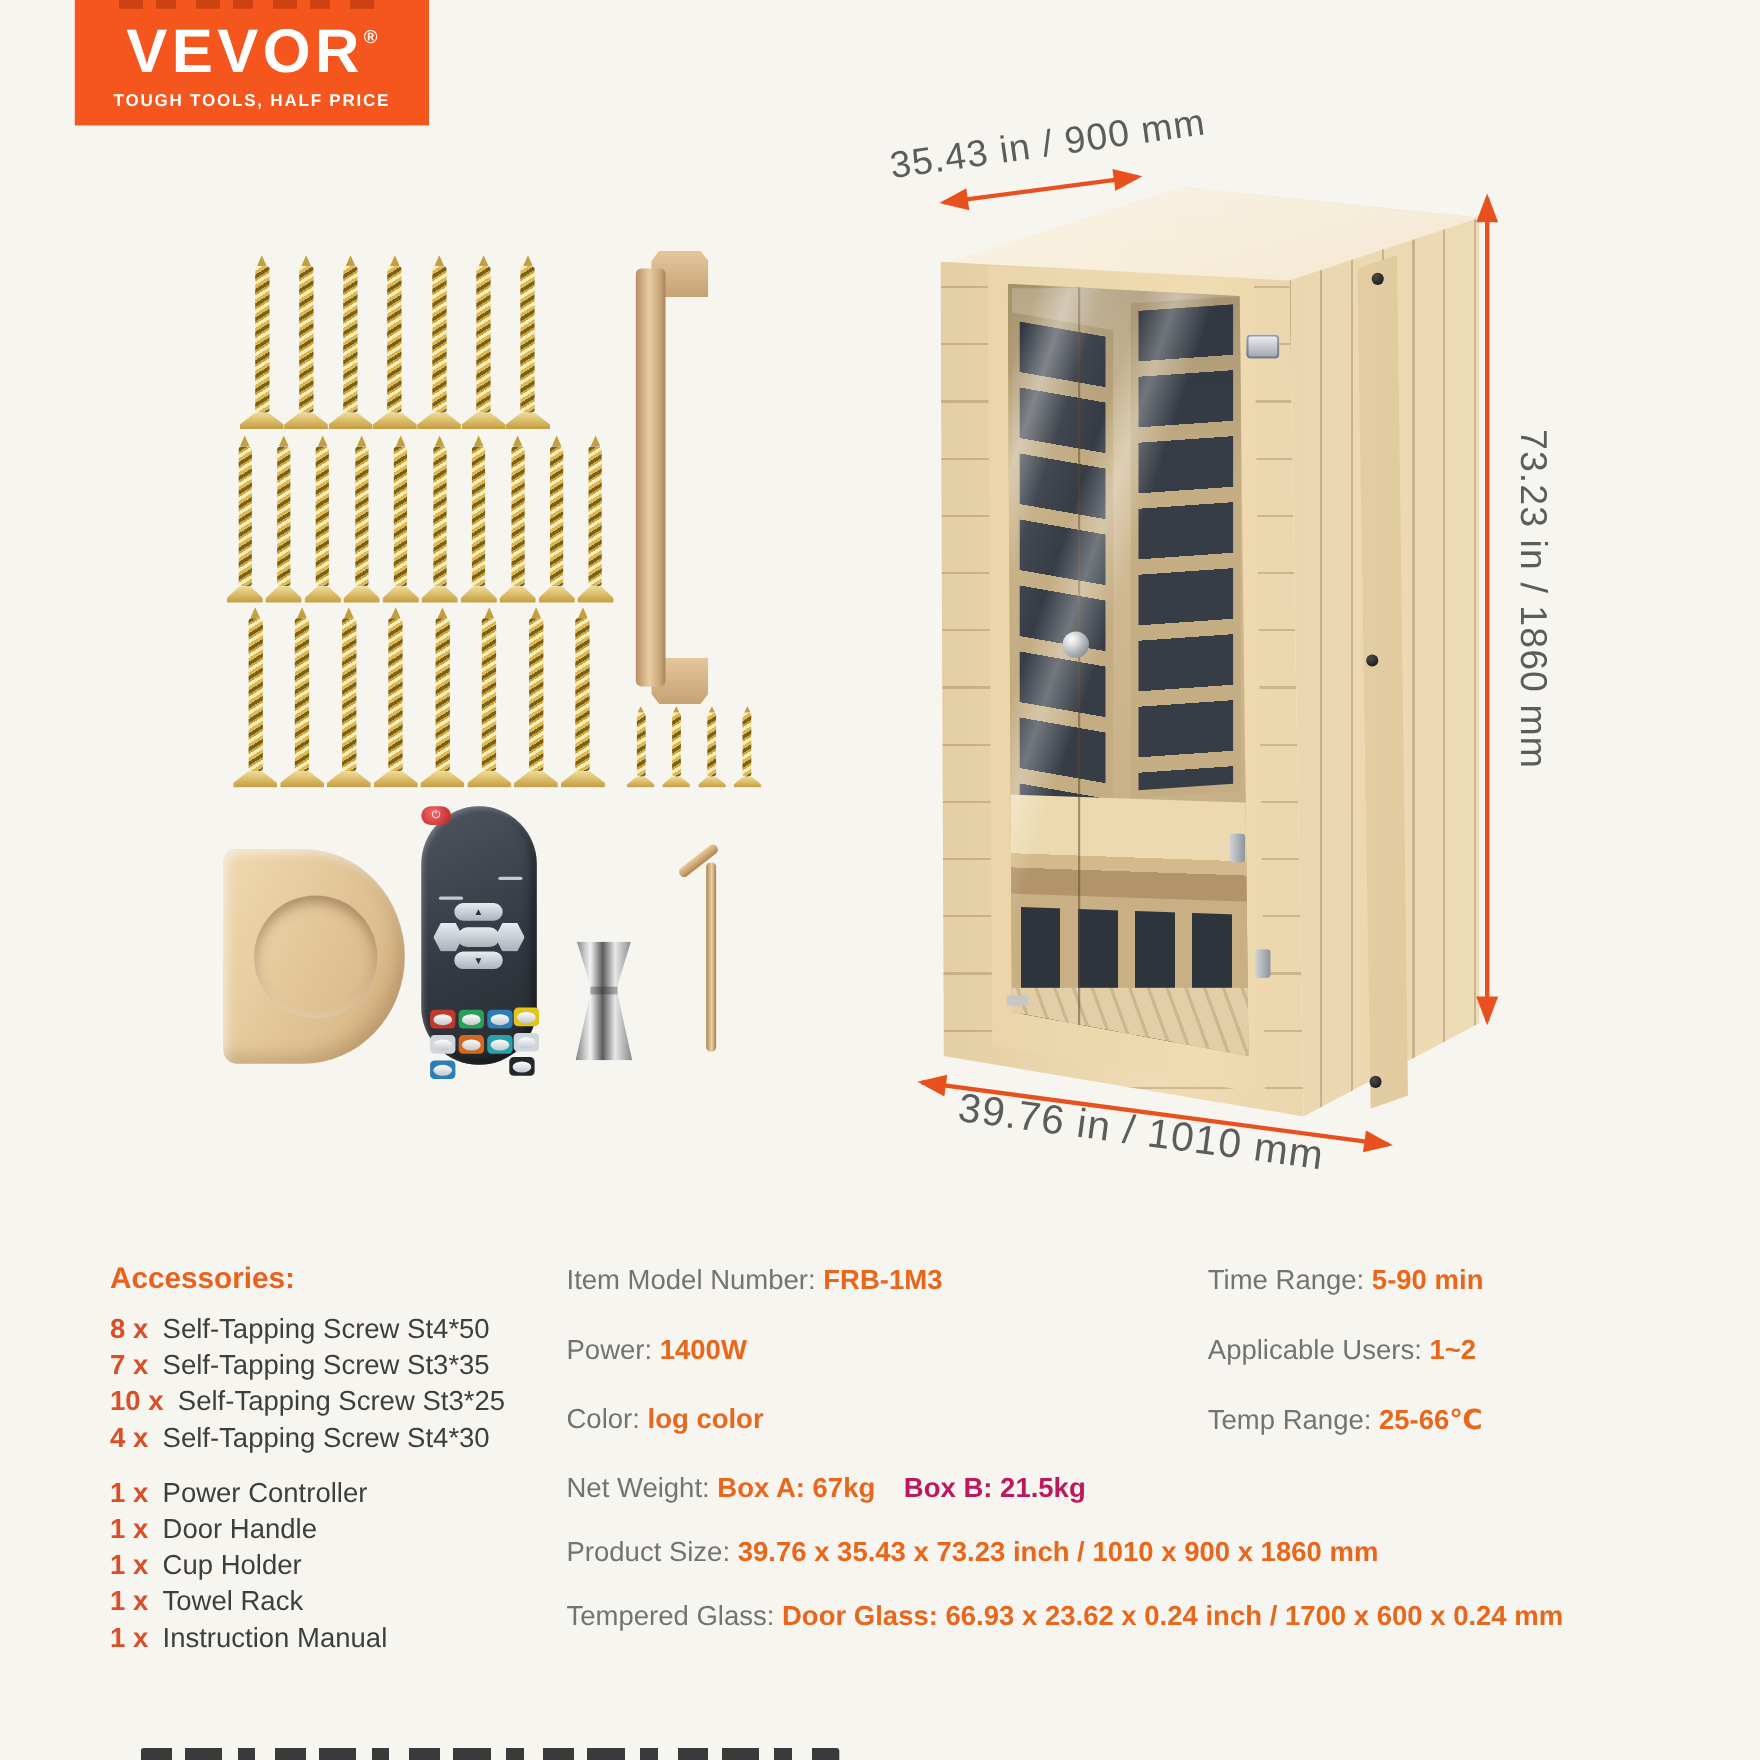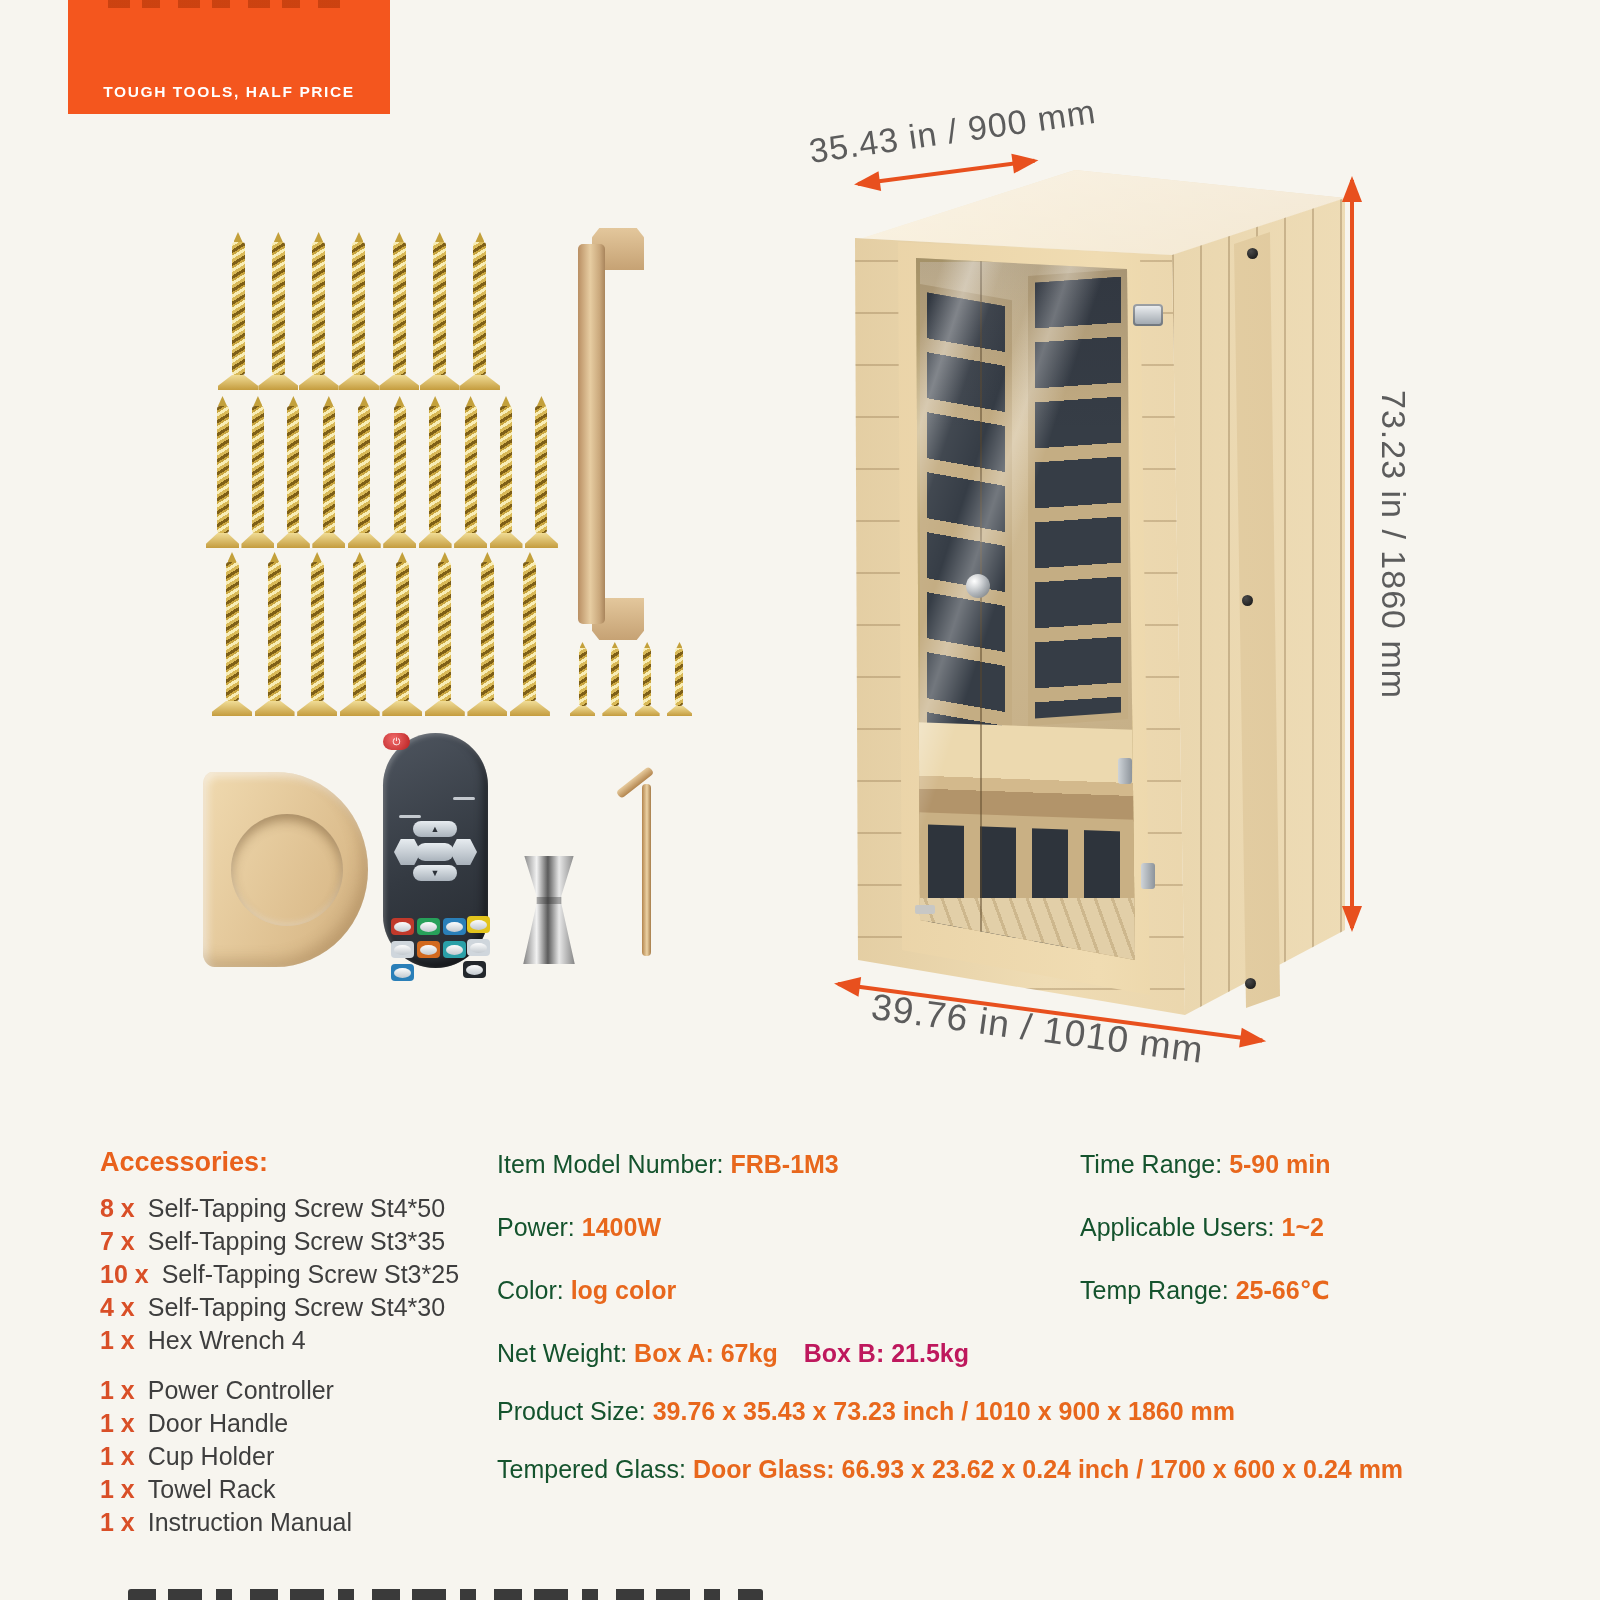--- a/index.html
+++ b/index.html
@@ -148,35 +148,36 @@
   
   .spec-col{position:absolute;font-size:25px;color:#3e3e3e;}
   .acc-heading{color:#e9611c;font-weight:700;font-size:27px;margin-bottom:14px;}
   .acc-row{line-height:33px;white-space:nowrap;}
   .acc-qty{color:#d94f27;font-weight:700;margin-right:13px;}
   .acc-gap{height:17px;}
   .spec-row{white-space:nowrap;}
   .mid .spec-row{margin-bottom:34px;}
   .mid .spec-row.tight{margin-bottom:29px;}
   .right .spec-row{margin-bottom:34px;}
-  .spec-label{color:#14532d;}
+  .spec-label{color:#737373;margin-left:18px;}
   .spec-value{color:#e8671c;font-weight:700;}
   .spec-value2{color:#be185d;font-weight:700;margin-left:26px;}
 
   
   .bottom-cut{position:absolute;left:128px;top:1589px;width:635px;height:11px;border-radius:3px 3px 0 0;
     background:repeating-linear-gradient(90deg,#3a3a3a 0 28px,transparent 28px 40px,#3a3a3a 40px 74px,transparent 74px 88px,#3a3a3a 88px 104px,transparent 104px 122px);}
 </style>
 </head>
 <body>
 
 <div id="canvas">
 
   <div class="logo-box">
     <div class="logo-cut"></div>
+    <div class="logo-brand"><span>VEVOR</span><span class="logo-reg">®</span></div>
     <div class="logo-tag">TOUGH TOOLS, HALF PRICE</div>
   </div>
 
   <div class="screw-row row1">
       <div class="screw">
         <i class="tip"></i>
         <i class="shaft"></i>
         <i class="head"></i>
       </div>
       <div class="screw">
@@ -424,21 +425,20 @@
 
   <div class="dim-line-h" style="left:838px;top:982px;width:428px;transform:rotate(7.6deg);"></div>
   <div class="dim-label" style="left:870px;top:1008px;font-size:37px;transform:rotate(7.6deg);">39.76 in / 1010 mm</div>
 
   <div class="spec-col" style="left:100px;top:1147px;">
     <div class="acc-heading">Accessories:</div>
     <div class="acc-row"><span class="acc-qty">8 x</span><span>Self-Tapping Screw St4*50</span></div>
     <div class="acc-row"><span class="acc-qty">7 x</span><span>Self-Tapping Screw St3*35</span></div>
     <div class="acc-row"><span class="acc-qty">10 x</span><span>Self-Tapping Screw St3*25</span></div>
     <div class="acc-row"><span class="acc-qty">4 x</span><span>Self-Tapping Screw St4*30</span></div>
-    <div class="acc-row"><span class="acc-qty">1 x</span><span>Hex Wrench 4</span></div>
     <div class="acc-gap"></div>
     <div class="acc-row"><span class="acc-qty">1 x</span><span>Power Controller</span></div>
     <div class="acc-row"><span class="acc-qty">1 x</span><span>Door Handle</span></div>
     <div class="acc-row"><span class="acc-qty">1 x</span><span>Cup Holder</span></div>
     <div class="acc-row"><span class="acc-qty">1 x</span><span>Towel Rack</span></div>
     <div class="acc-row"><span class="acc-qty">1 x</span><span>Instruction Manual</span></div>
   </div>
 
   <div class="spec-col mid" style="left:497px;top:1150px;">
     <div class="spec-row"><span class="spec-label">Item Model Number: </span><span class="spec-value">FRB-1M3</span></div>

